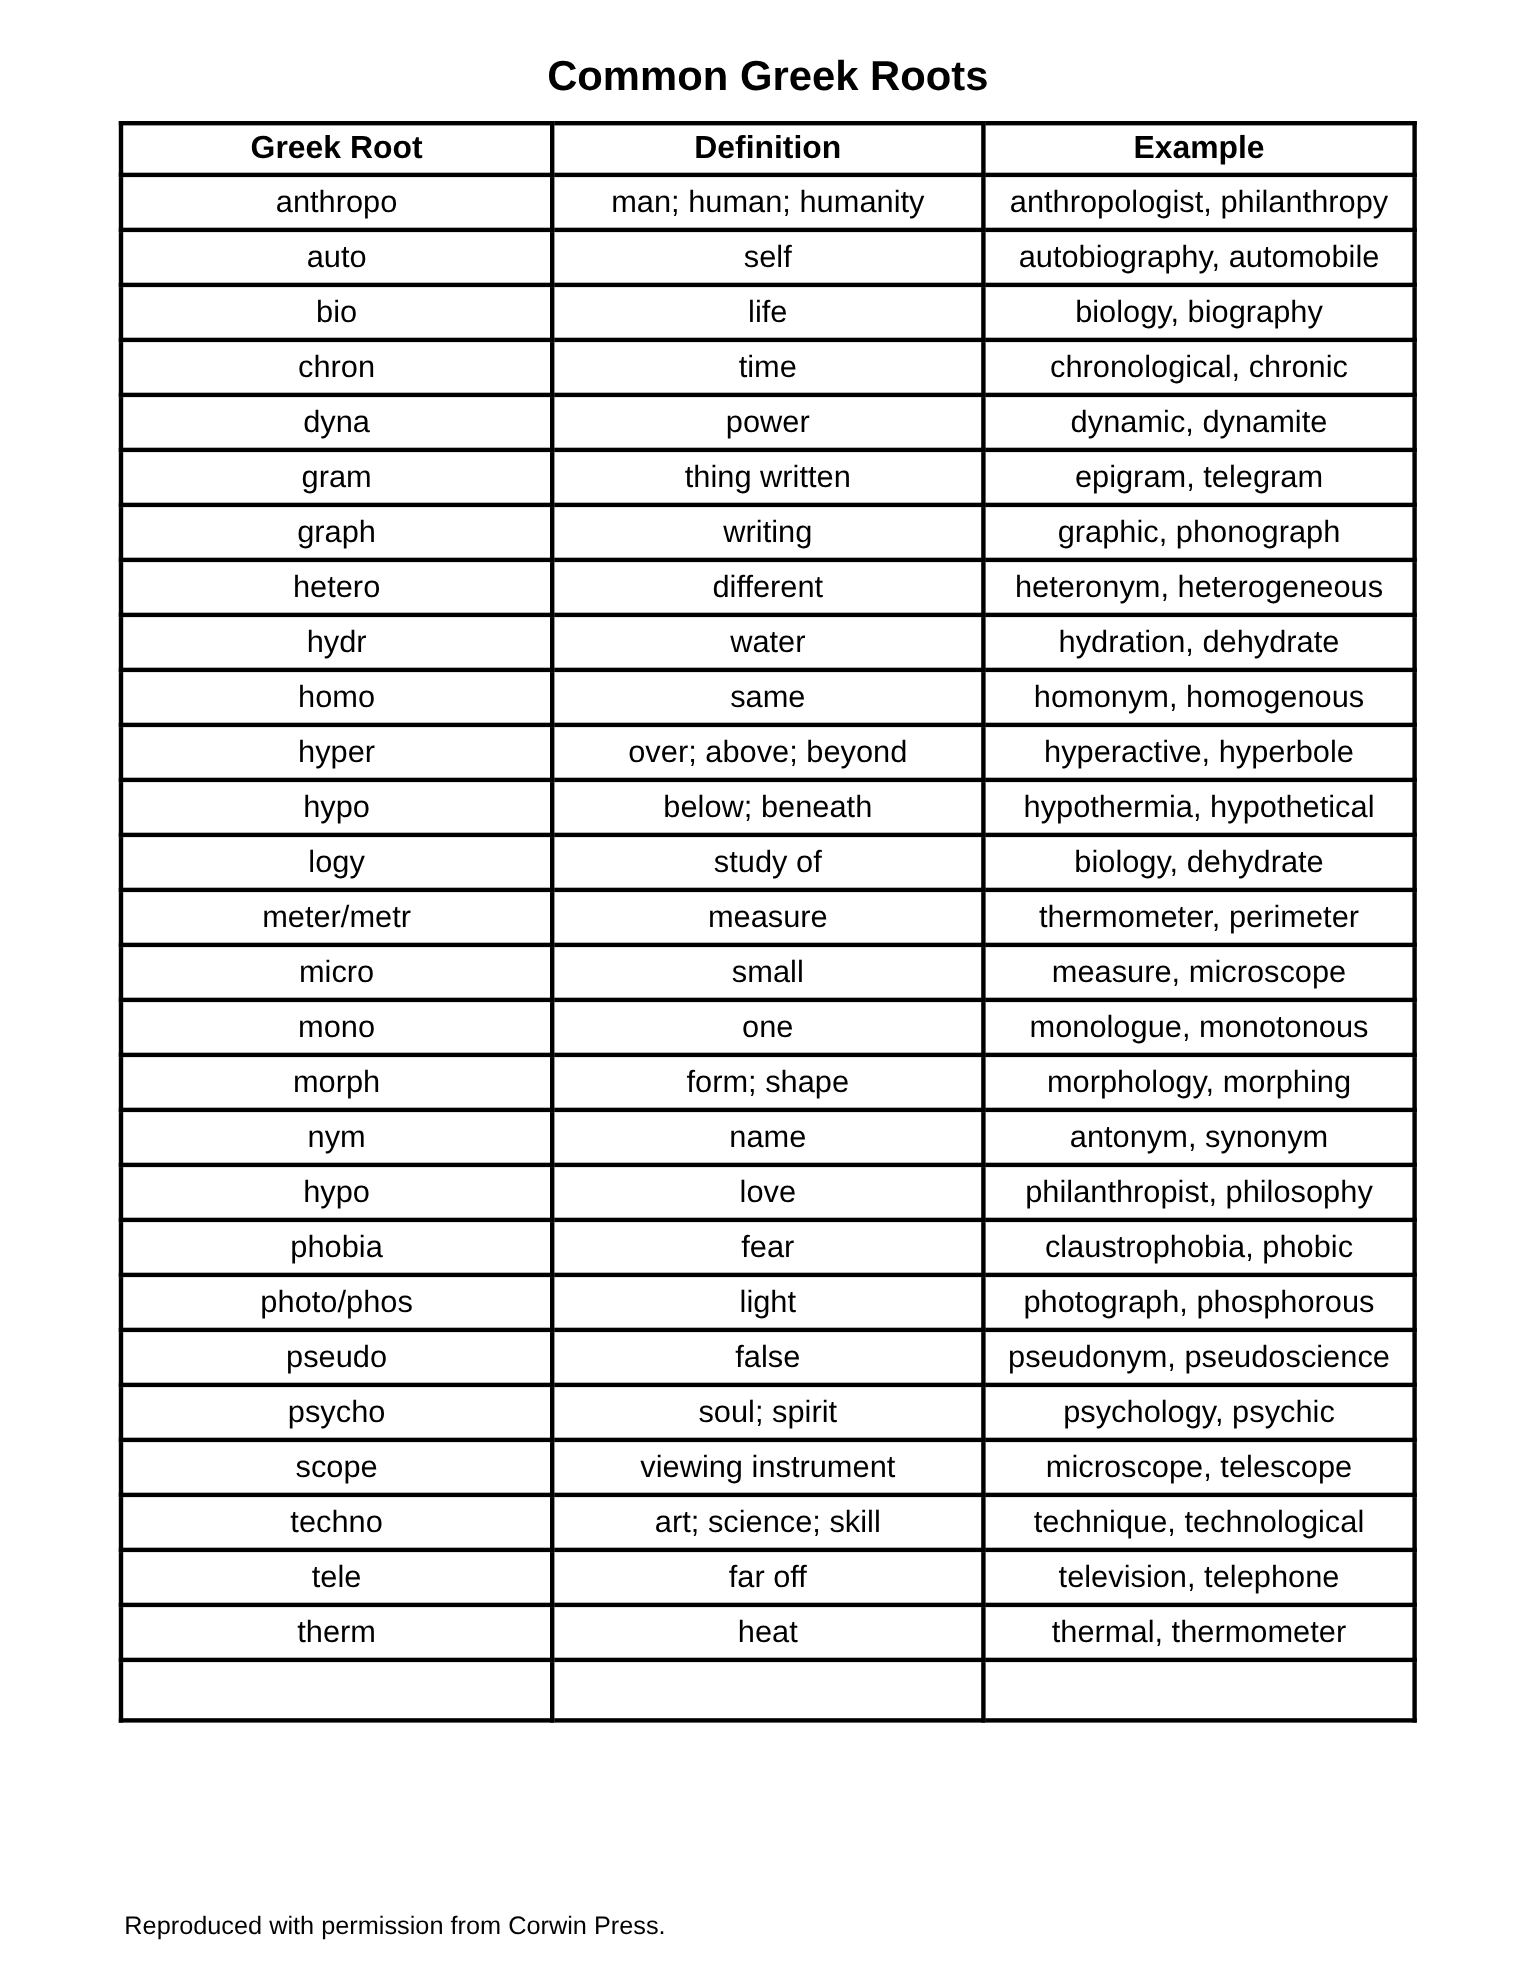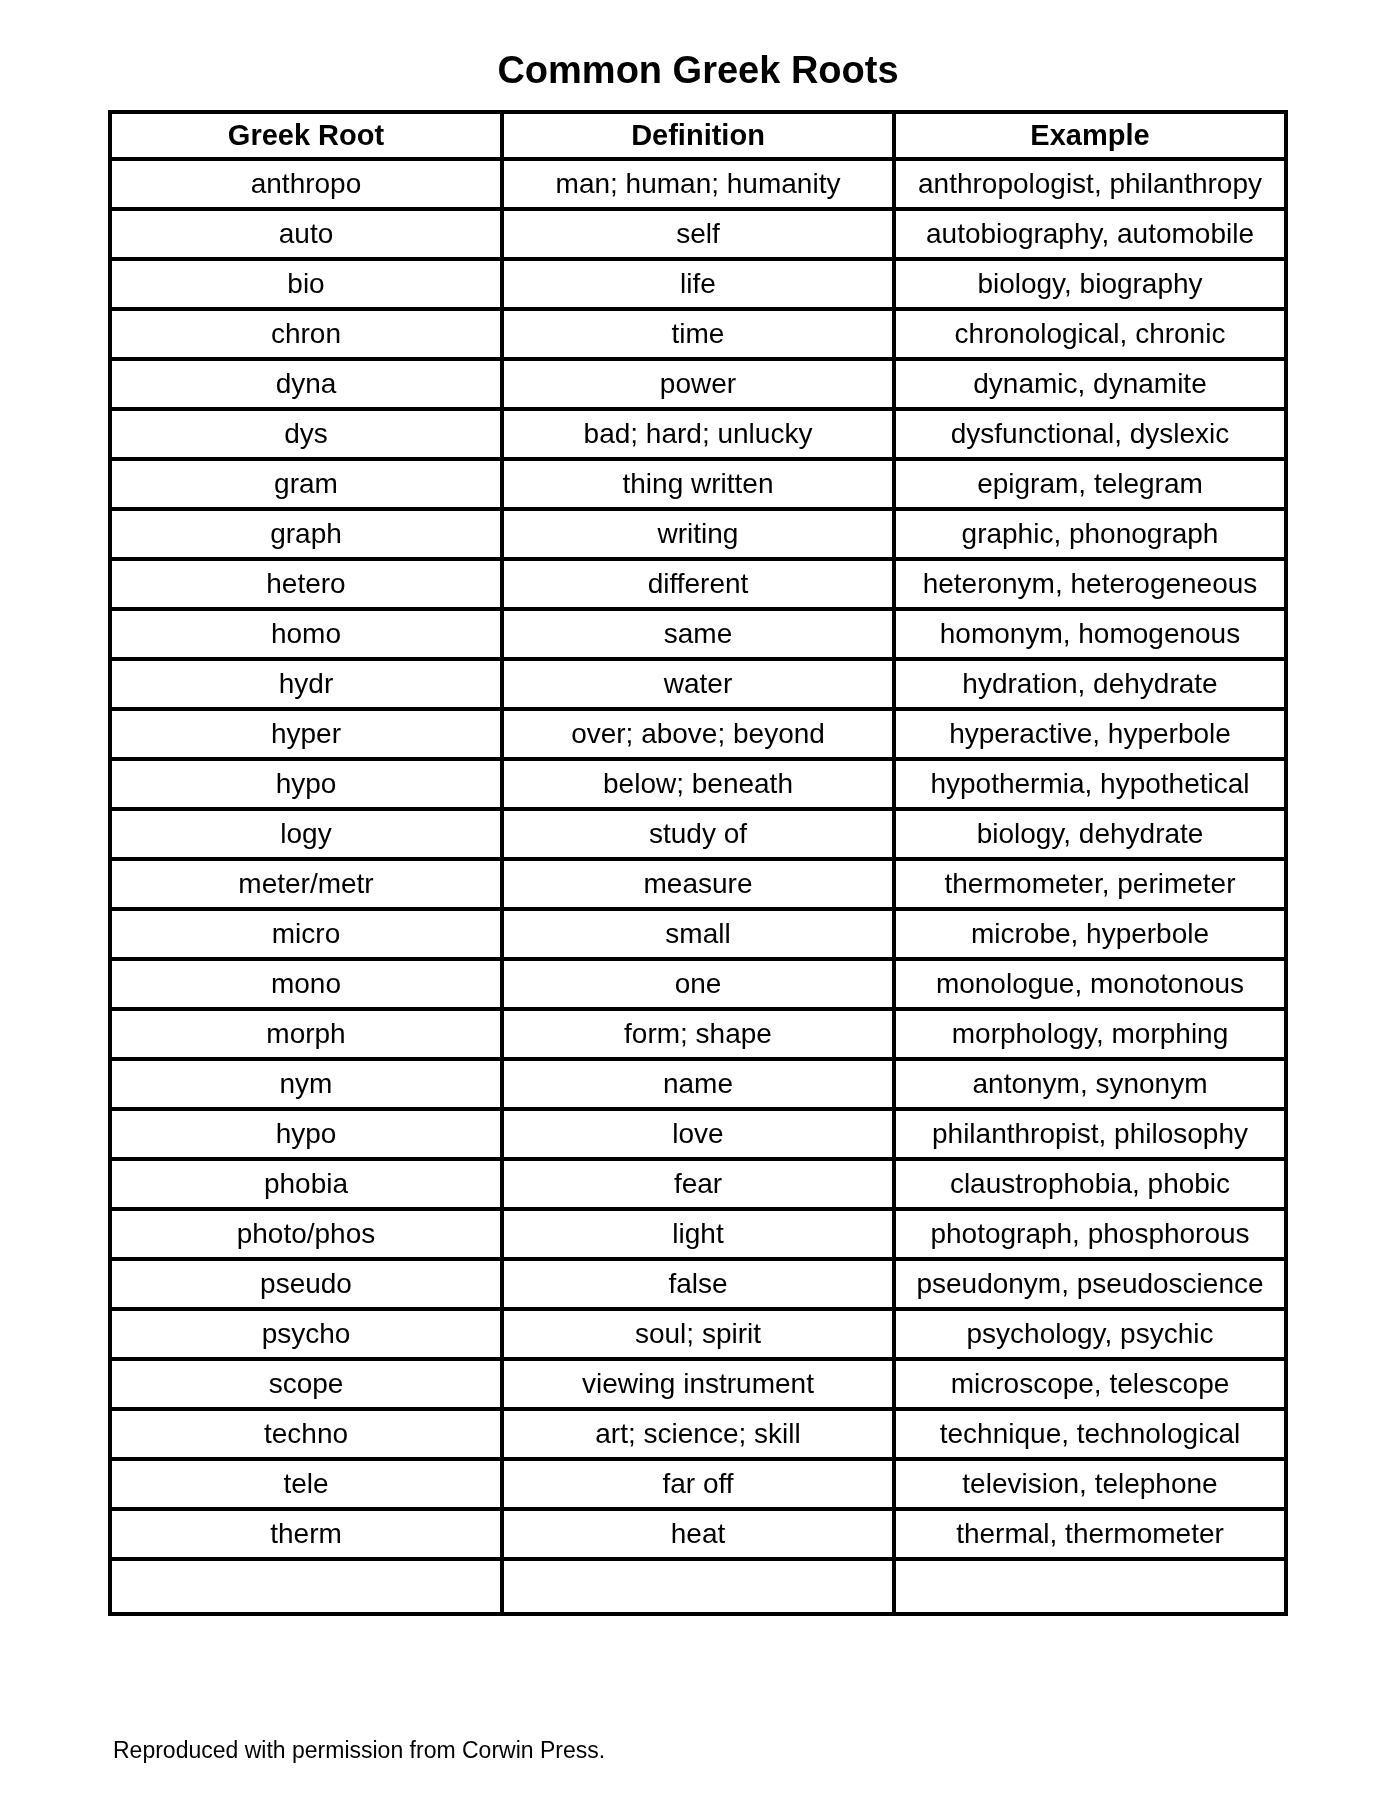--- a/index.html
+++ b/index.html
@@ -104,50 +104,45 @@
     <td>chron</td>
     <td>time</td>
     <td>chronological, chronic</td>
   </tr>
         <tr>
     <td>dyna</td>
     <td>power</td>
     <td>dynamic, dynamite</td>
   </tr>
         <tr>
-    <td>dys</td>
-    <td>bad; hard; unlucky</td>
-    <td>dysfunctional, dyslexic</td>
-  </tr>
-        <tr>
     <td>gram</td>
     <td>thing written</td>
     <td>epigram, telegram</td>
   </tr>
         <tr>
     <td>graph</td>
     <td>writing</td>
     <td>graphic, phonograph</td>
   </tr>
         <tr>
     <td>hetero</td>
     <td>different</td>
     <td>heteronym, heterogeneous</td>
   </tr>
         <tr>
+    <td>hydr</td>
+    <td>water</td>
+    <td>hydration, dehydrate</td>
+  </tr>
+        <tr>
     <td>homo</td>
     <td>same</td>
     <td>homonym, homogenous</td>
   </tr>
         <tr>
-    <td>hydr</td>
-    <td>water</td>
-    <td>hydration, dehydrate</td>
-  </tr>
-        <tr>
     <td>hyper</td>
     <td>over; above; beyond</td>
     <td>hyperactive, hyperbole</td>
   </tr>
         <tr>
     <td>hypo</td>
     <td>below; beneath</td>
     <td>hypothermia, hypothetical</td>
   </tr>
         <tr>
@@ -156,21 +151,21 @@
     <td>biology, dehydrate</td>
   </tr>
         <tr>
     <td>meter/metr</td>
     <td>measure</td>
     <td>thermometer, perimeter</td>
   </tr>
         <tr>
     <td>micro</td>
     <td>small</td>
-    <td>microbe, hyperbole</td>
+    <td>measure, microscope</td>
   </tr>
         <tr>
     <td>mono</td>
     <td>one</td>
     <td>monologue, monotonous</td>
   </tr>
         <tr>
     <td>morph</td>
     <td>form; shape</td>
     <td>morphology, morphing</td>

